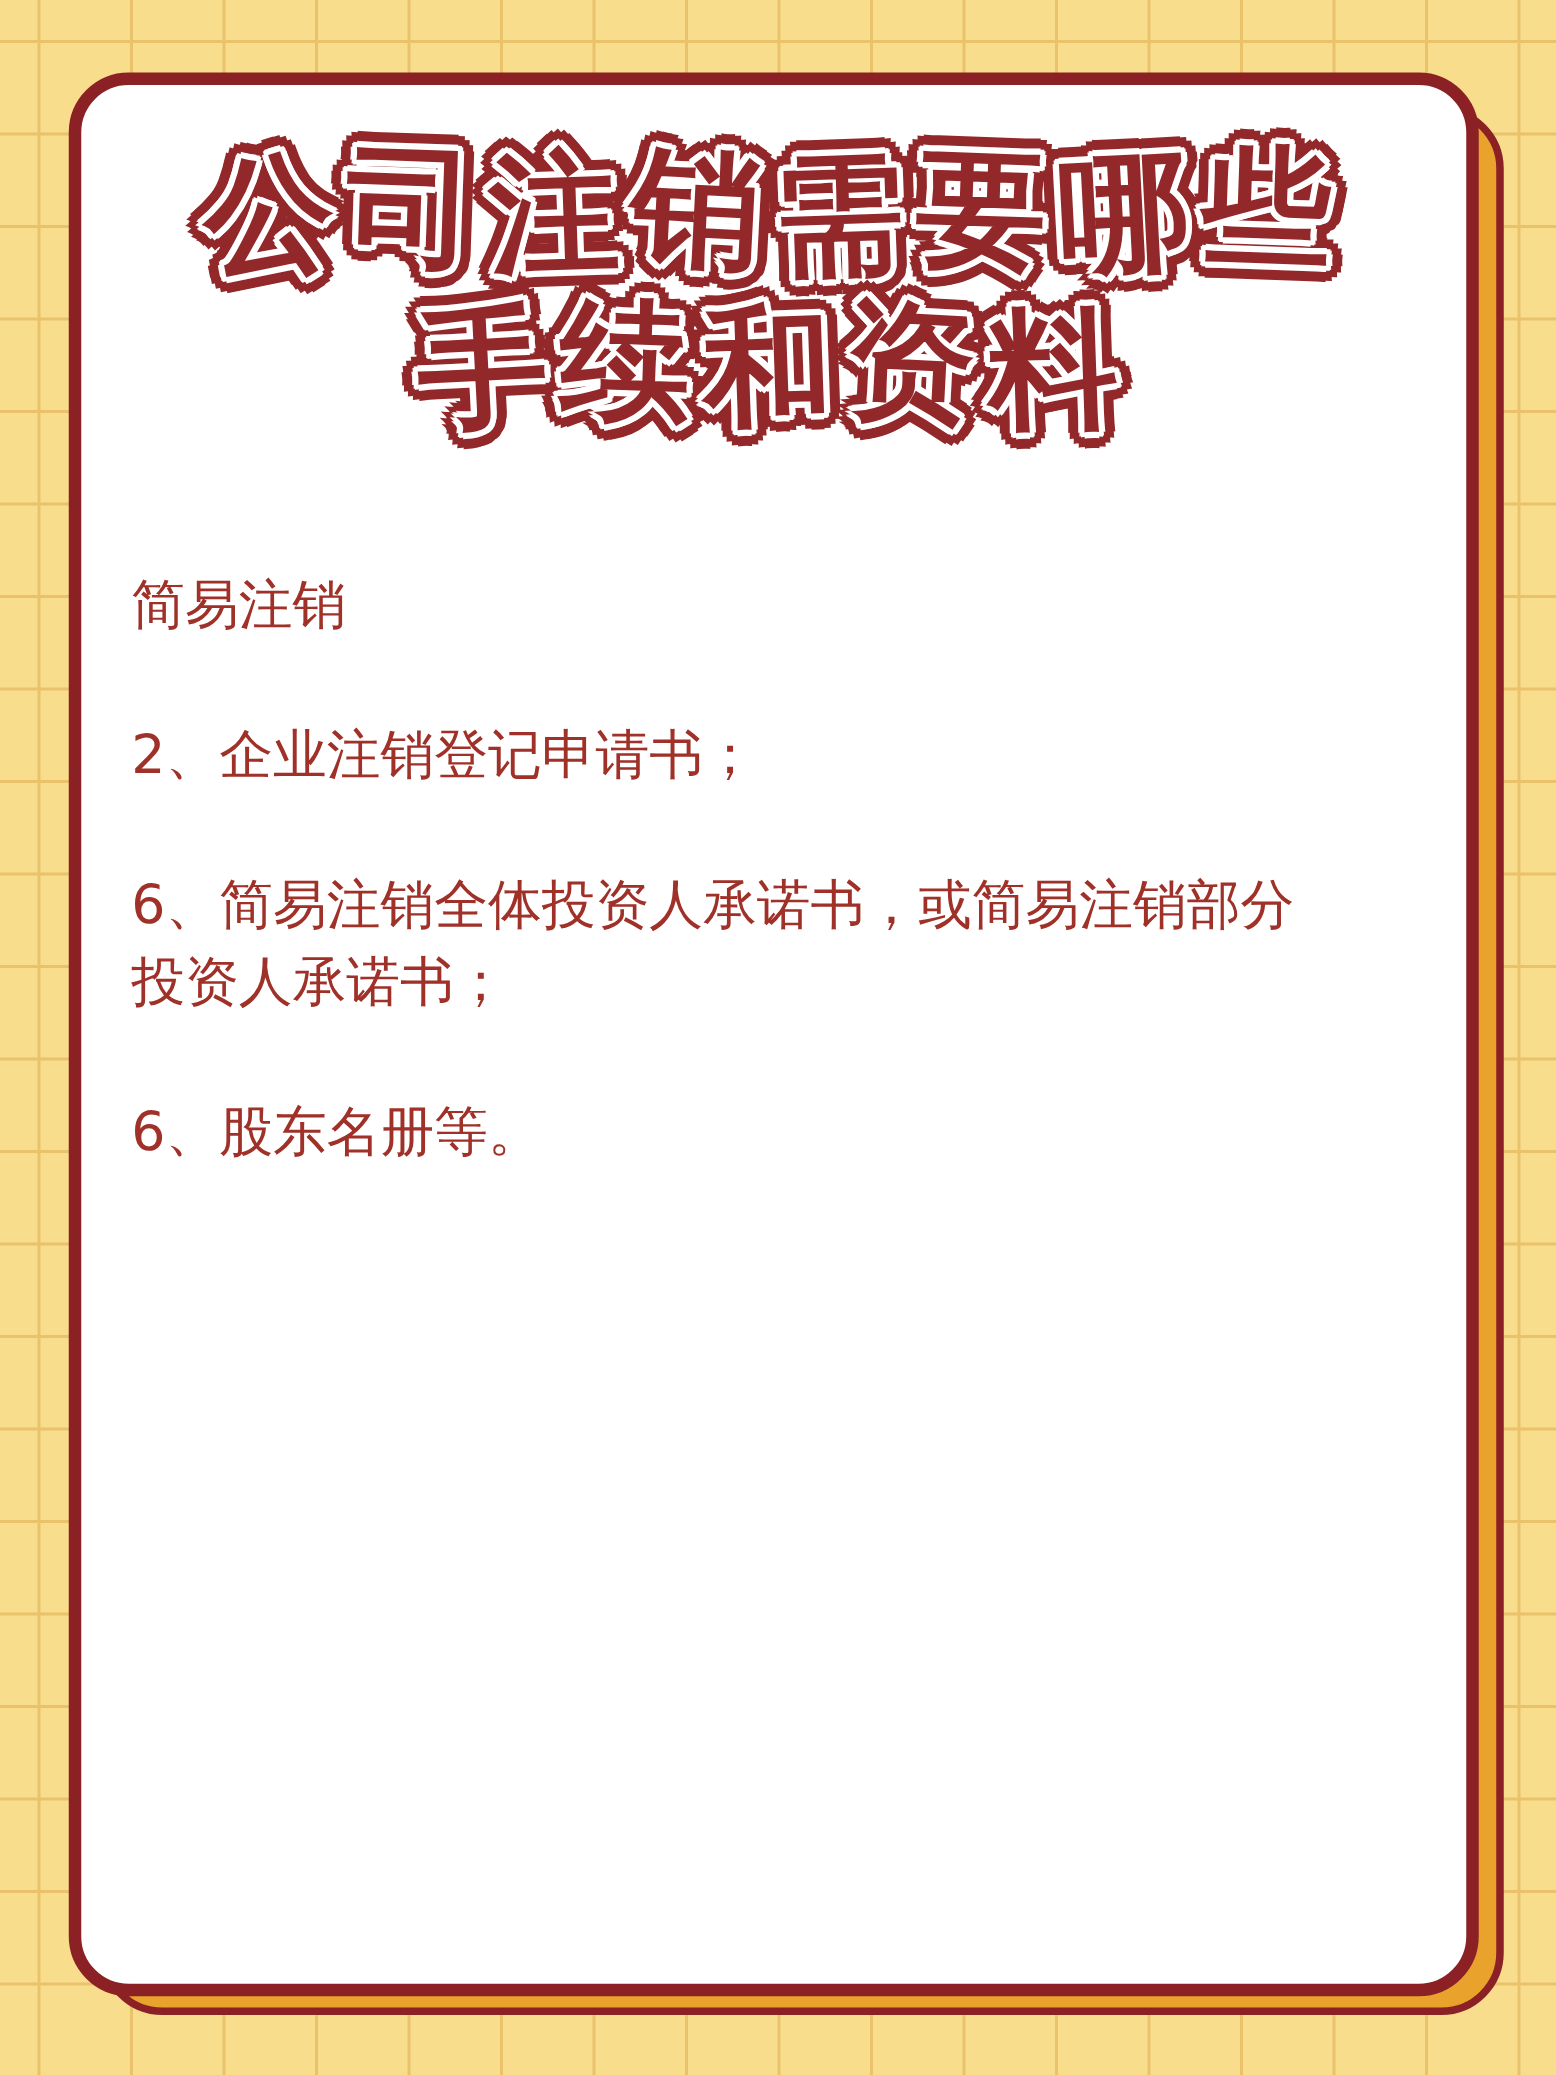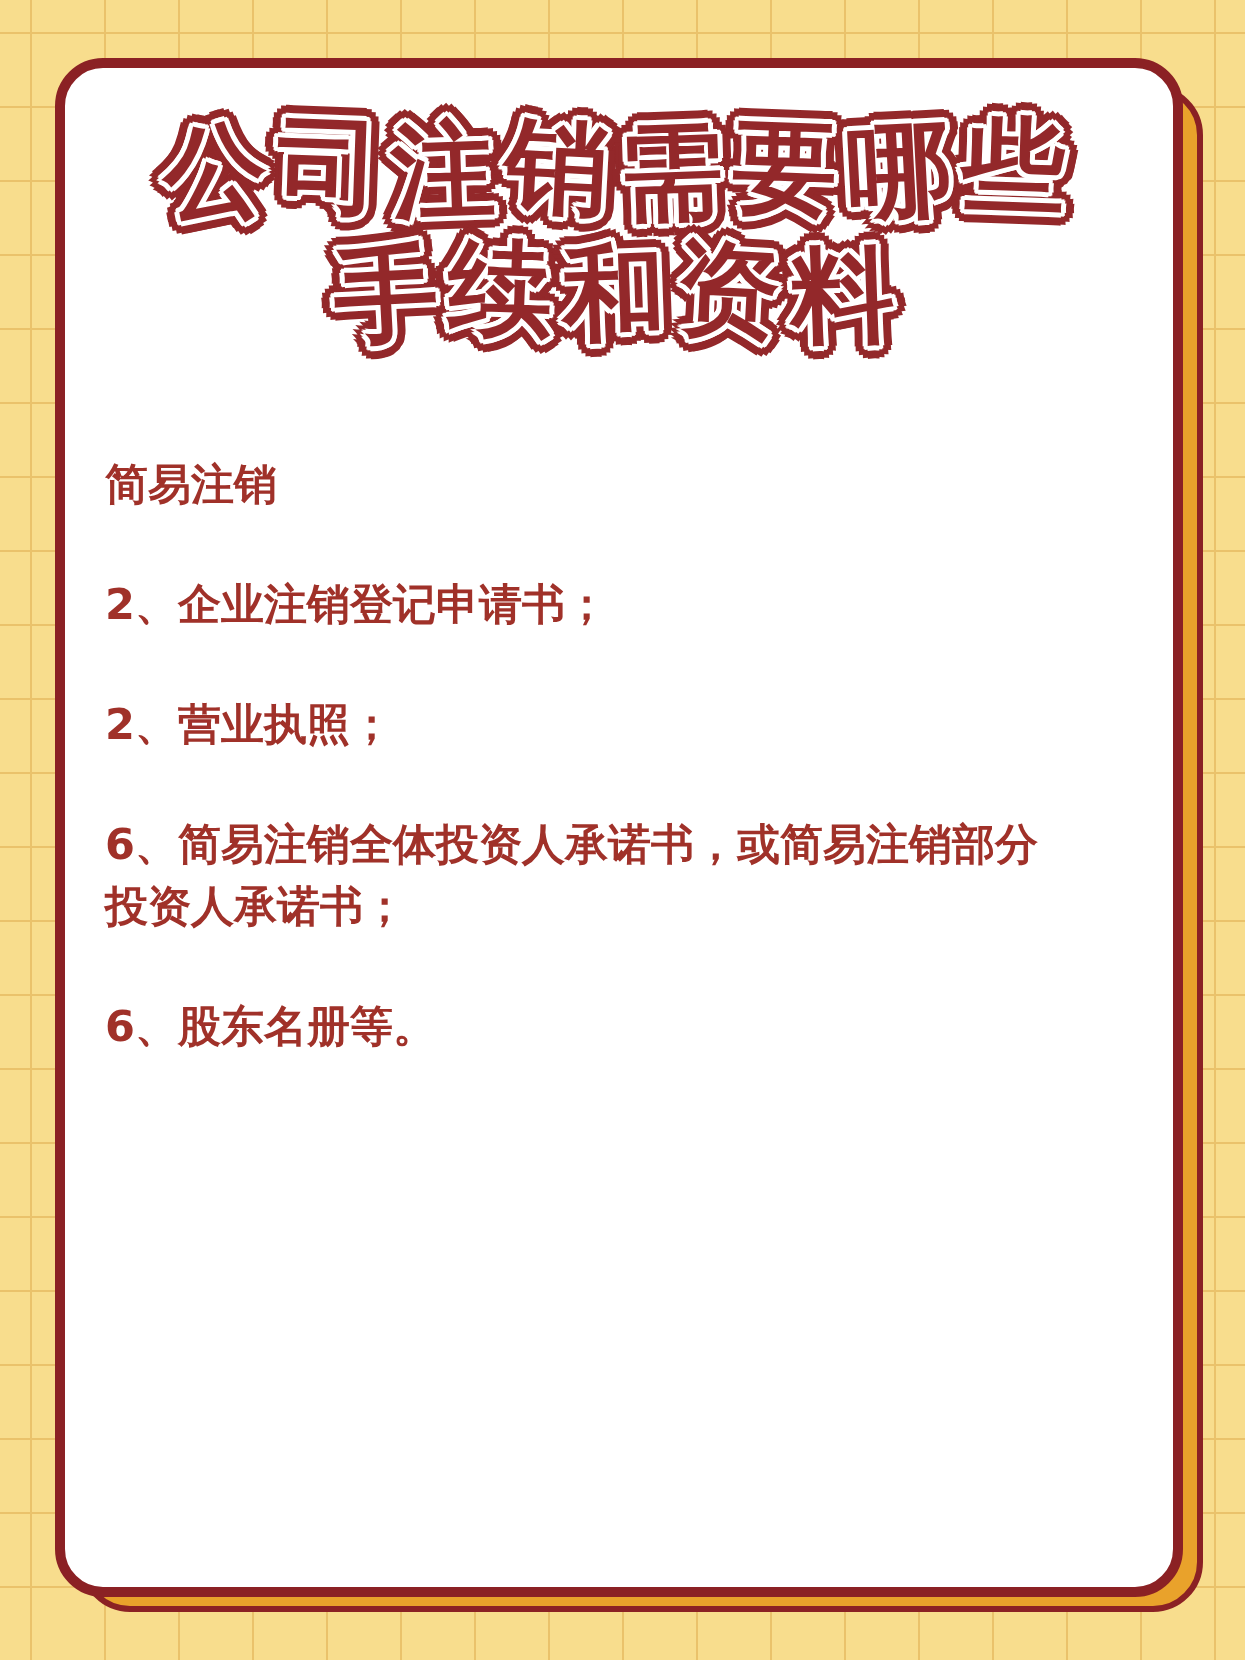--- a/index.html
+++ b/index.html
@@ -84,21 +84,21 @@
       -3px 4px #fff, -4px 3px #fff, -5px 0 #fff, -4px -3px #fff,
       -3px -4px #fff, 0 -5px #fff, 3px -4px #fff, 4px -3px #fff;
   }
 
   
   .content {
     margin-top: 100px;
     padding-left: 40px;
     width: 950px;
     font-size: 43px;
-    font-weight: bold;
+    font-weight: normal;
     line-height: 62px;
     color: var(--body-text, #A03129);
   }
   .content p {
     margin: 0 0 58px 0;
   }
 </style>
 </head>
 <body>
 
@@ -113,18 +113,17 @@
     </div>
     <div class="title-line">
       <div class="tl tl-blob"><span style="transform: rotate(-3deg) translateY(2px);">手</span><span style="transform: rotate(2deg) translateY(-3px);">续</span><span style="transform: rotate(-2deg) translateY(1px);">和</span><span style="transform: rotate(3deg) translateY(-2px);">资</span><span style="transform: rotate(-2deg) translateY(3px);">料</span></div>
       <div class="tl tl-main"><span style="transform: rotate(-3deg) translateY(2px);">手</span><span style="transform: rotate(2deg) translateY(-3px);">续</span><span style="transform: rotate(-2deg) translateY(1px);">和</span><span style="transform: rotate(3deg) translateY(-2px);">资</span><span style="transform: rotate(-2deg) translateY(3px);">料</span></div>
     </div>
   </div>
 
   <div class="content">
     <p>简易注销</p>
     <p>2、企业注销登记申请书；</p>
-    <p>2、营业执照；</p>
     <p>6、简易注销全体投资人承诺书，或简易注销部分投资人承诺书；</p>
     <p>6、股东名册等。</p>
   </div>
 
 </div>
 
 </body></html>

